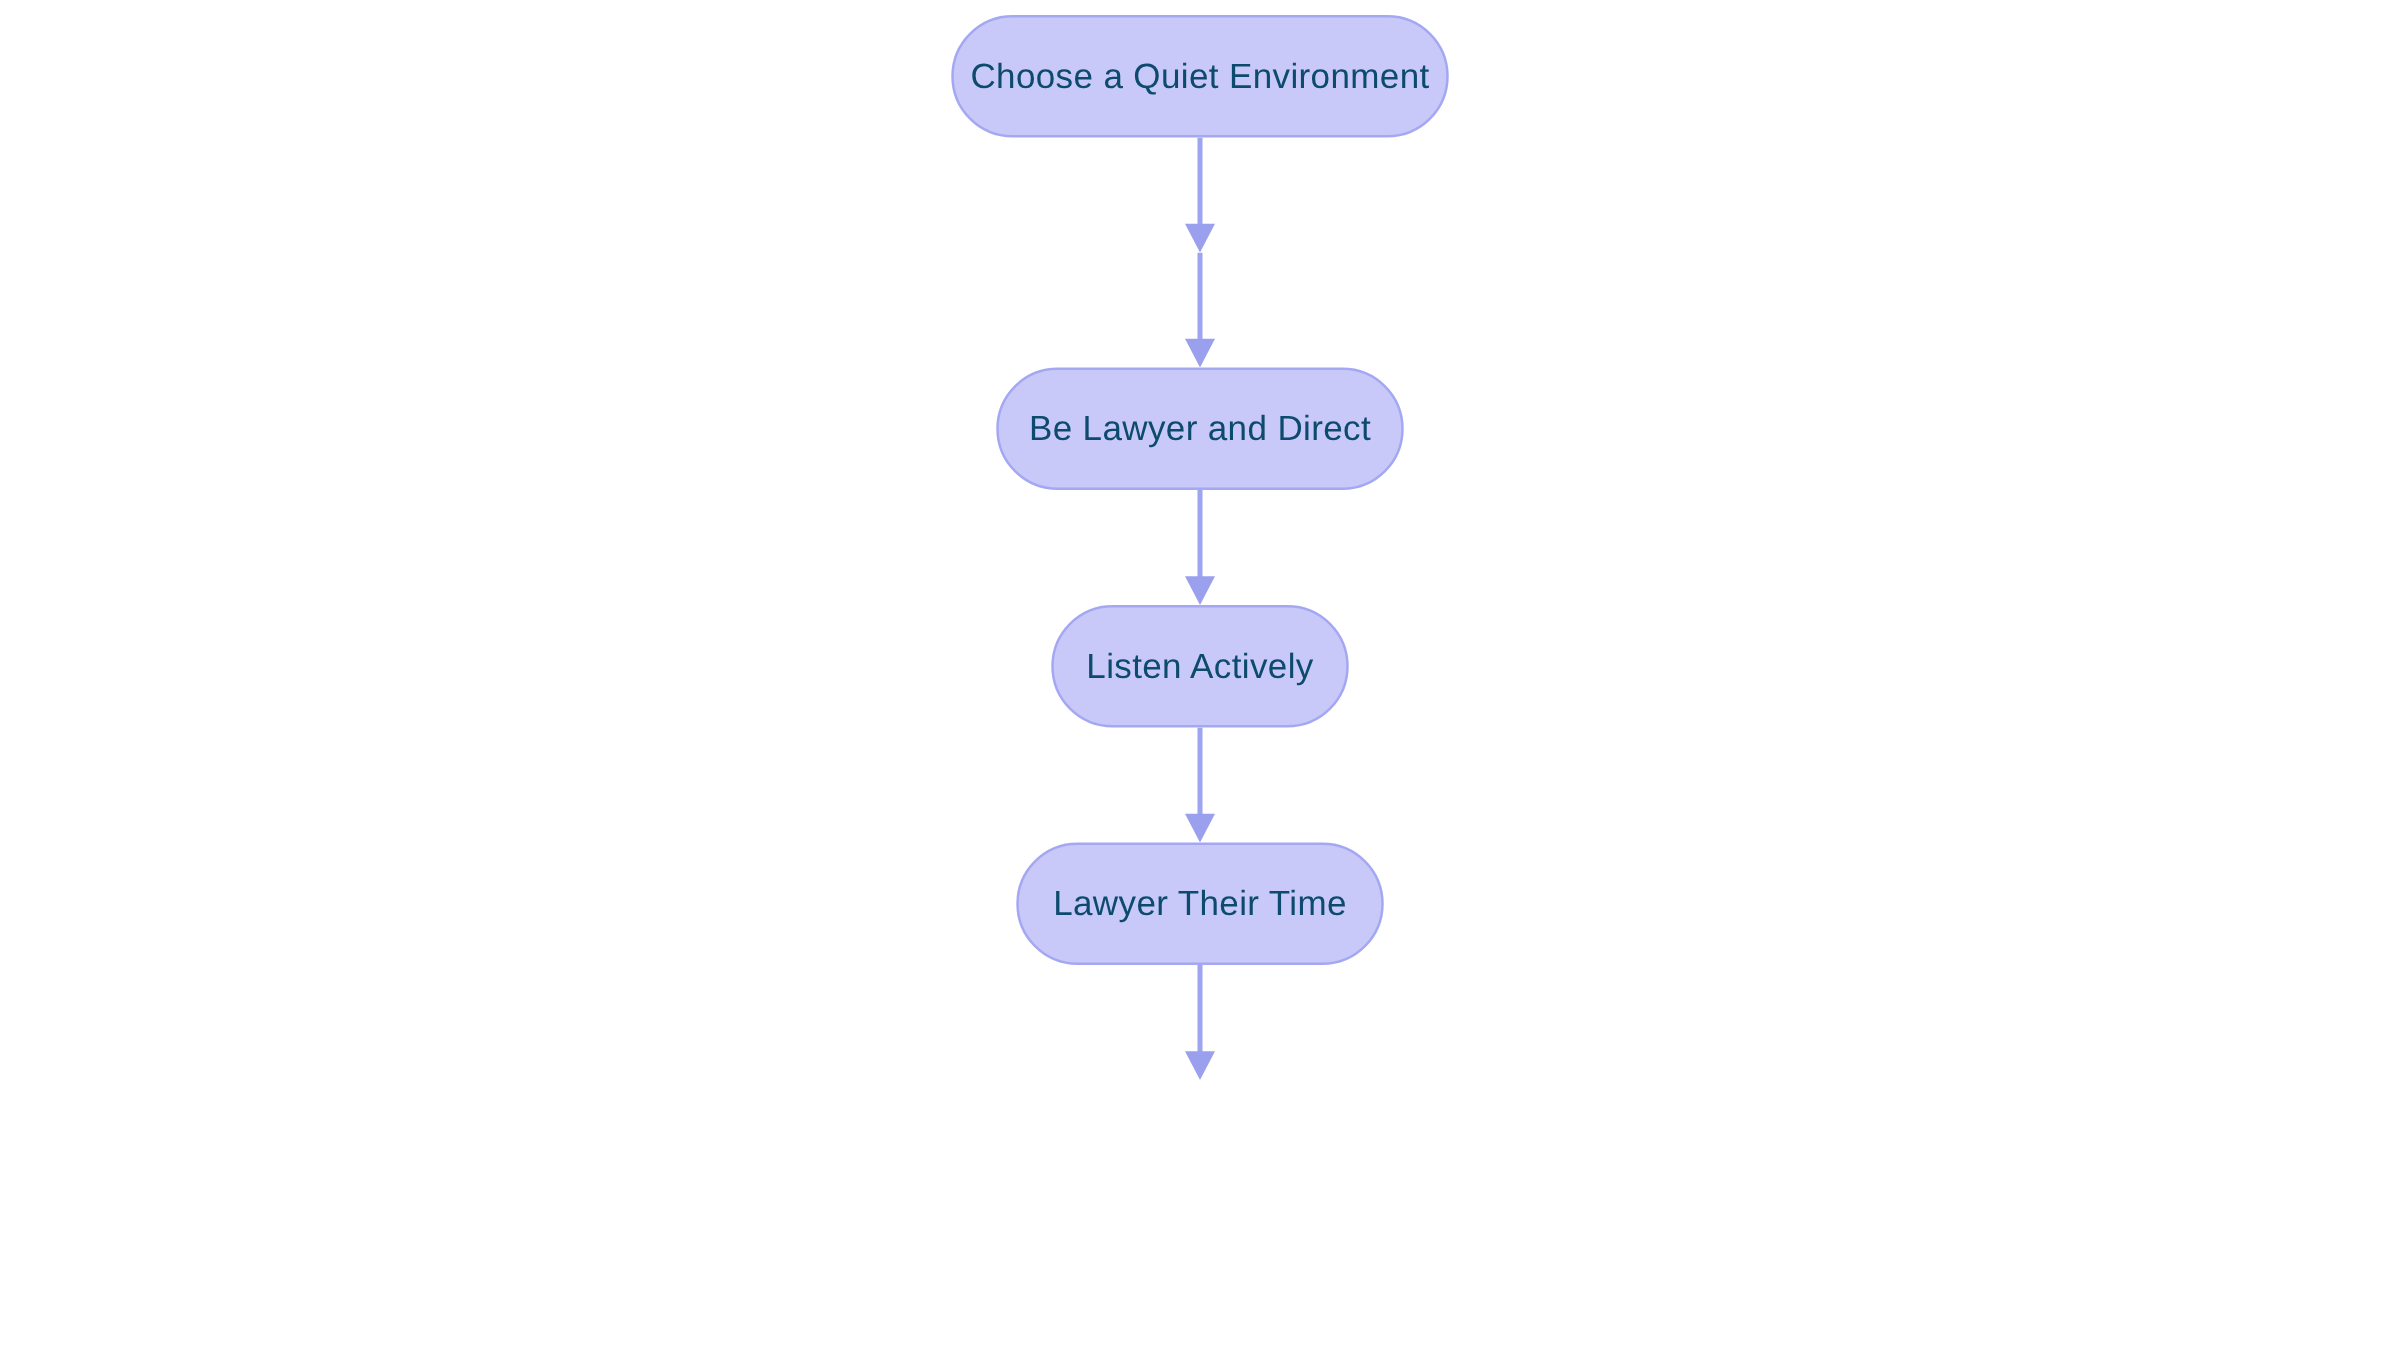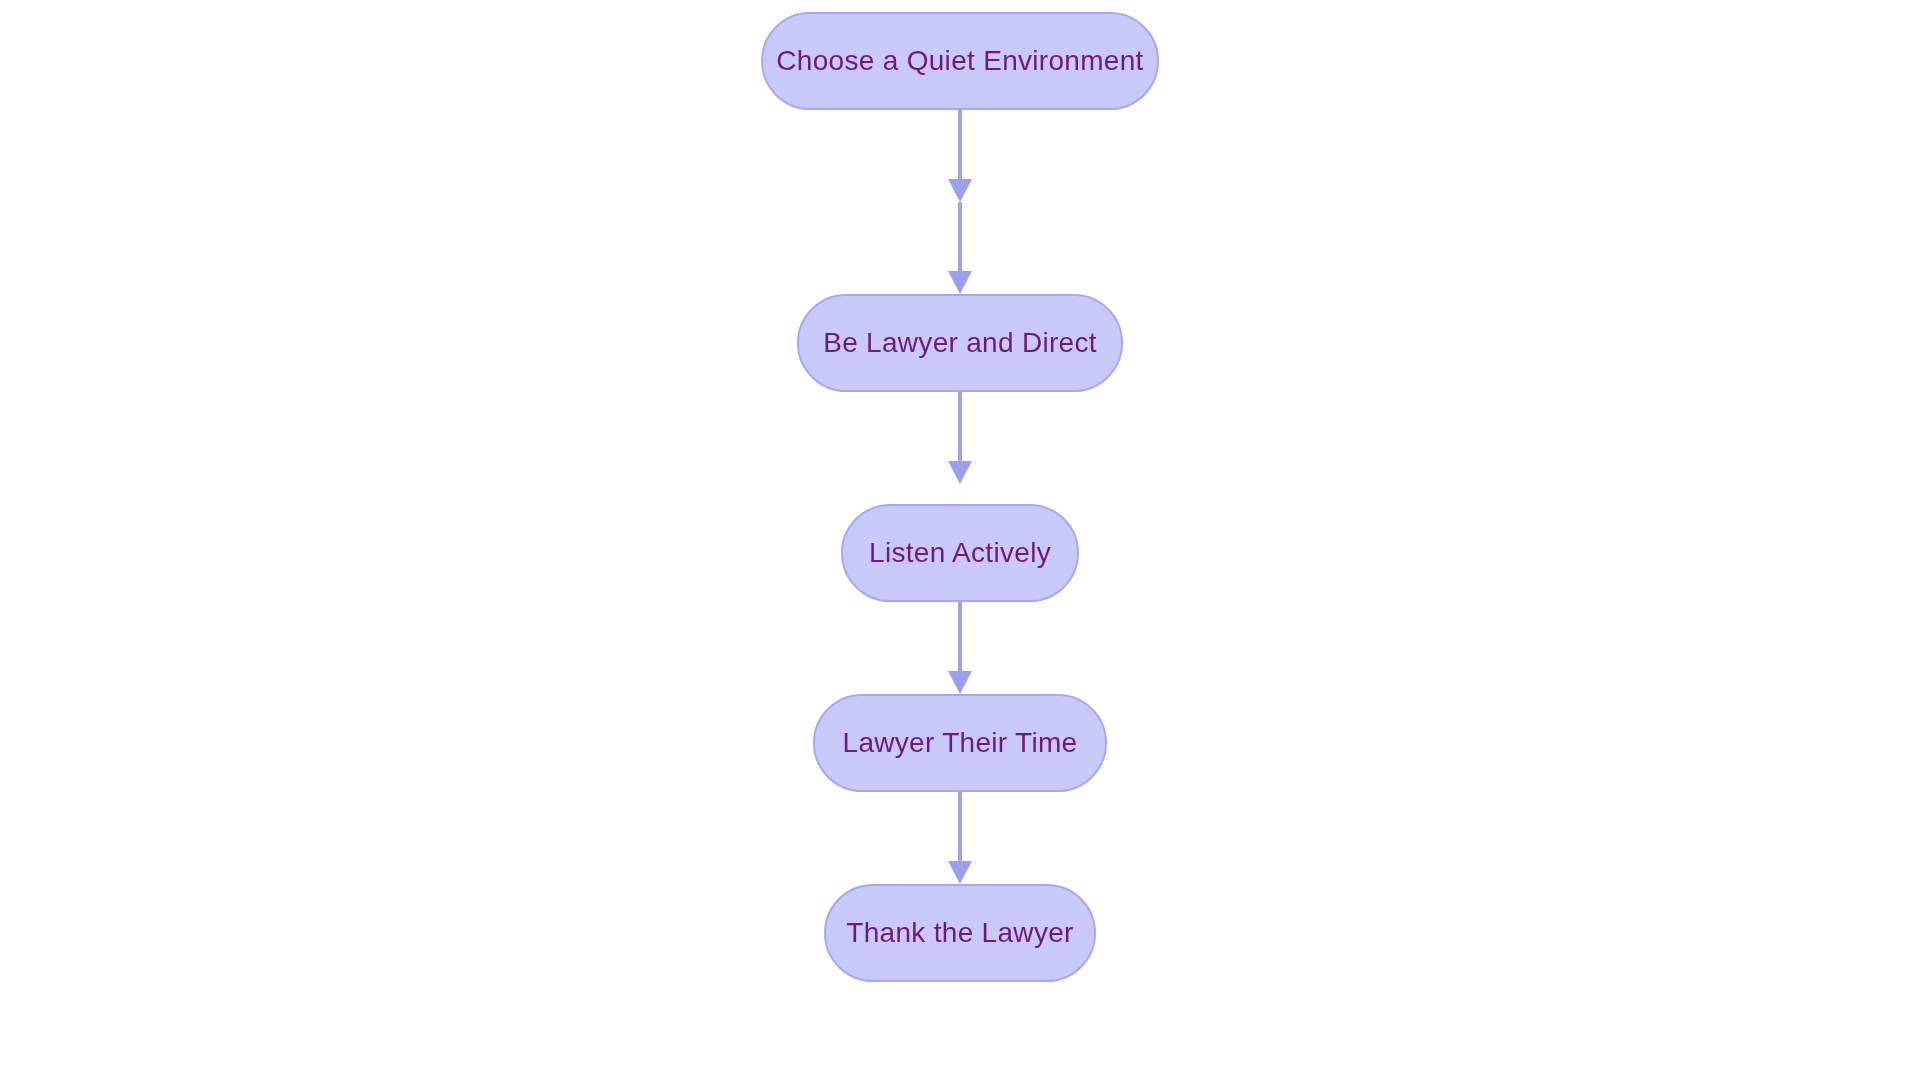--- a/index.html
+++ b/index.html
@@ -25,31 +25,31 @@
     background: #c8c9f8;
     border: 2px solid #a4a8f2;
     border-radius: 52px;
     display: flex;
     align-items: center;
     justify-content: center;
     box-sizing: border-box;
     flex: 0 0 auto;
   }
   .node-label {
-    color: #701a75;
+    color: #0c4a6e;
     font-size: 28px;
     font-weight: 500;
     letter-spacing: 0.3px;
     white-space: nowrap;
     text-align: left;
   }
   .n1 { width: 398px; }
   .n2 { width: 368px; }
   .n3 { width: 326px; }
-  .n4 { width: 238px; margin-top: 20px; }
+  .n4 { width: 238px; }
   .n5 { width: 294px; }
   .n6 { width: 272px; }
   .arrow {
     flex: 0 0 auto;
     display: block;
     width: 28px;
     height: 92px;
   }
   .arrow .shaft { stroke: #9ea4ef; stroke-width: 4; }
   .arrow .head  { fill: #9aa0ed; }
@@ -94,17 +94,14 @@
 
   <div class="node n5">
     <span class="node-label">Lawyer Their Time</span>
   </div>
 
   <svg class="arrow" viewBox="0 0 28 92" aria-hidden="true">
     <line class="shaft" x1="14" y1="0" x2="14" y2="72"></line>
     <polygon class="head" points="2,69 26,69 14,92"></polygon>
   </svg>
 
-  <div class="node n6">
-    <span class="node-label">Thank the Lawyer</span>
-  </div>
 
 </div>
 
 </body></html>

